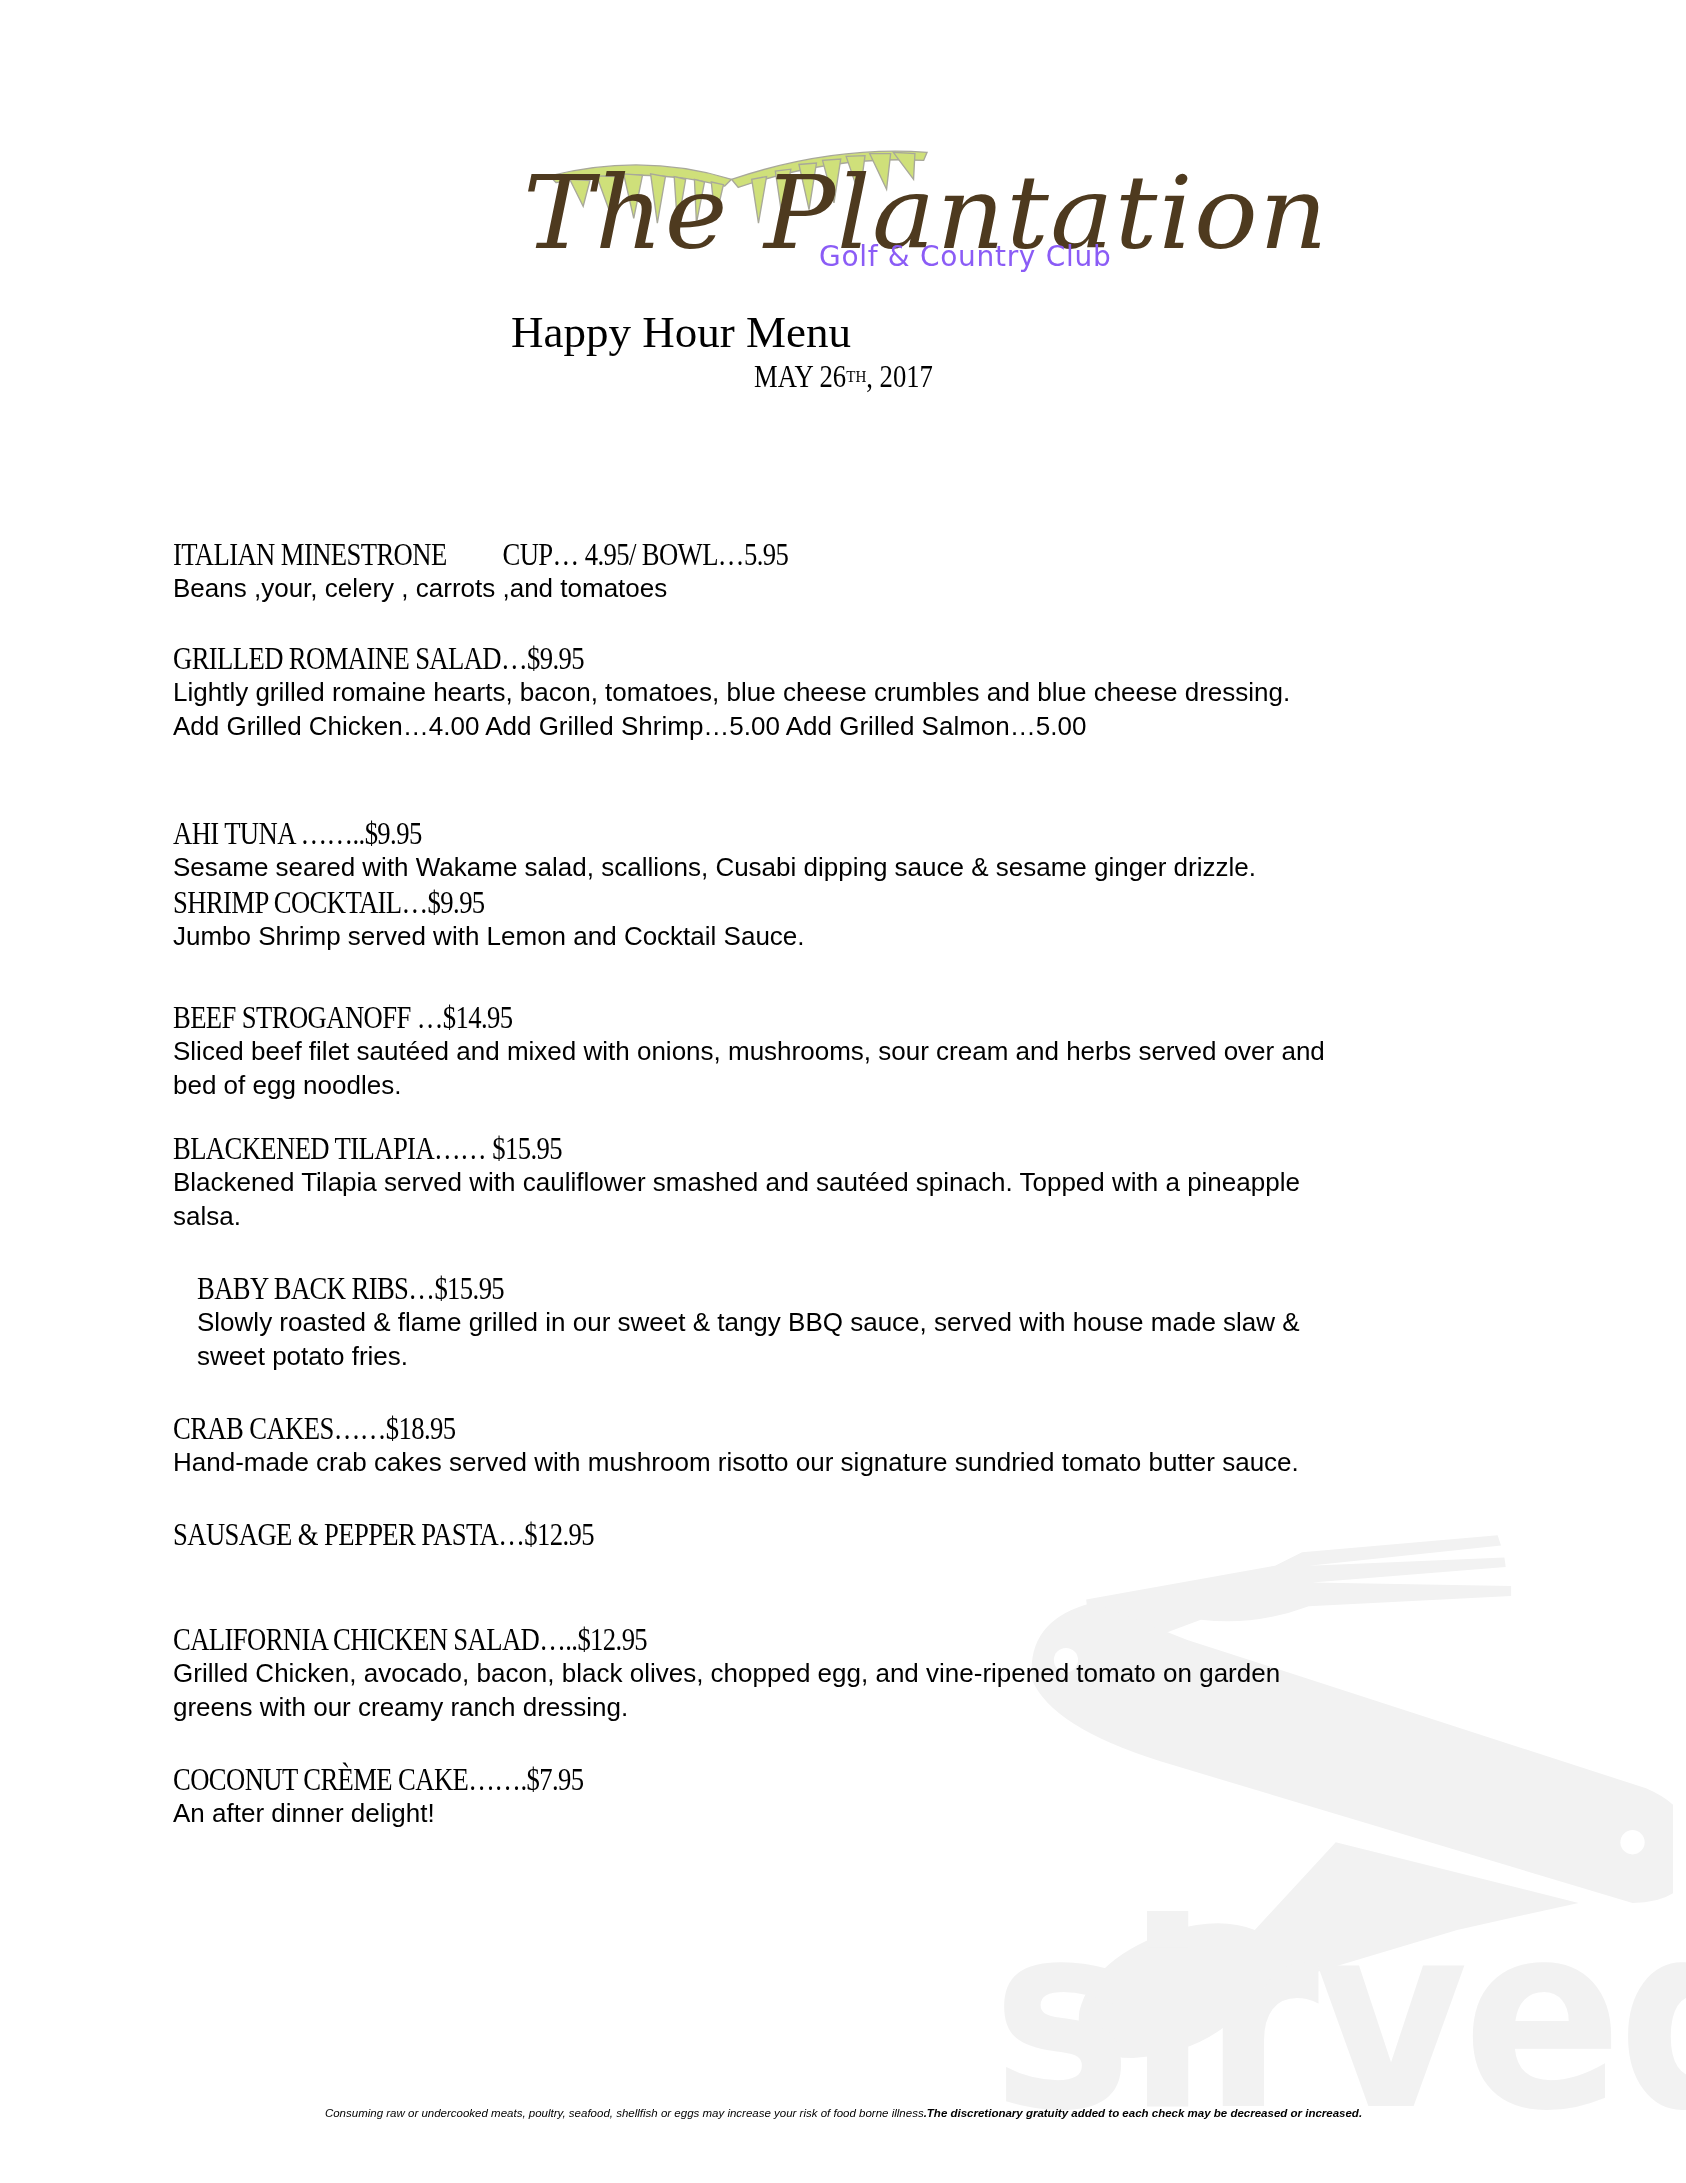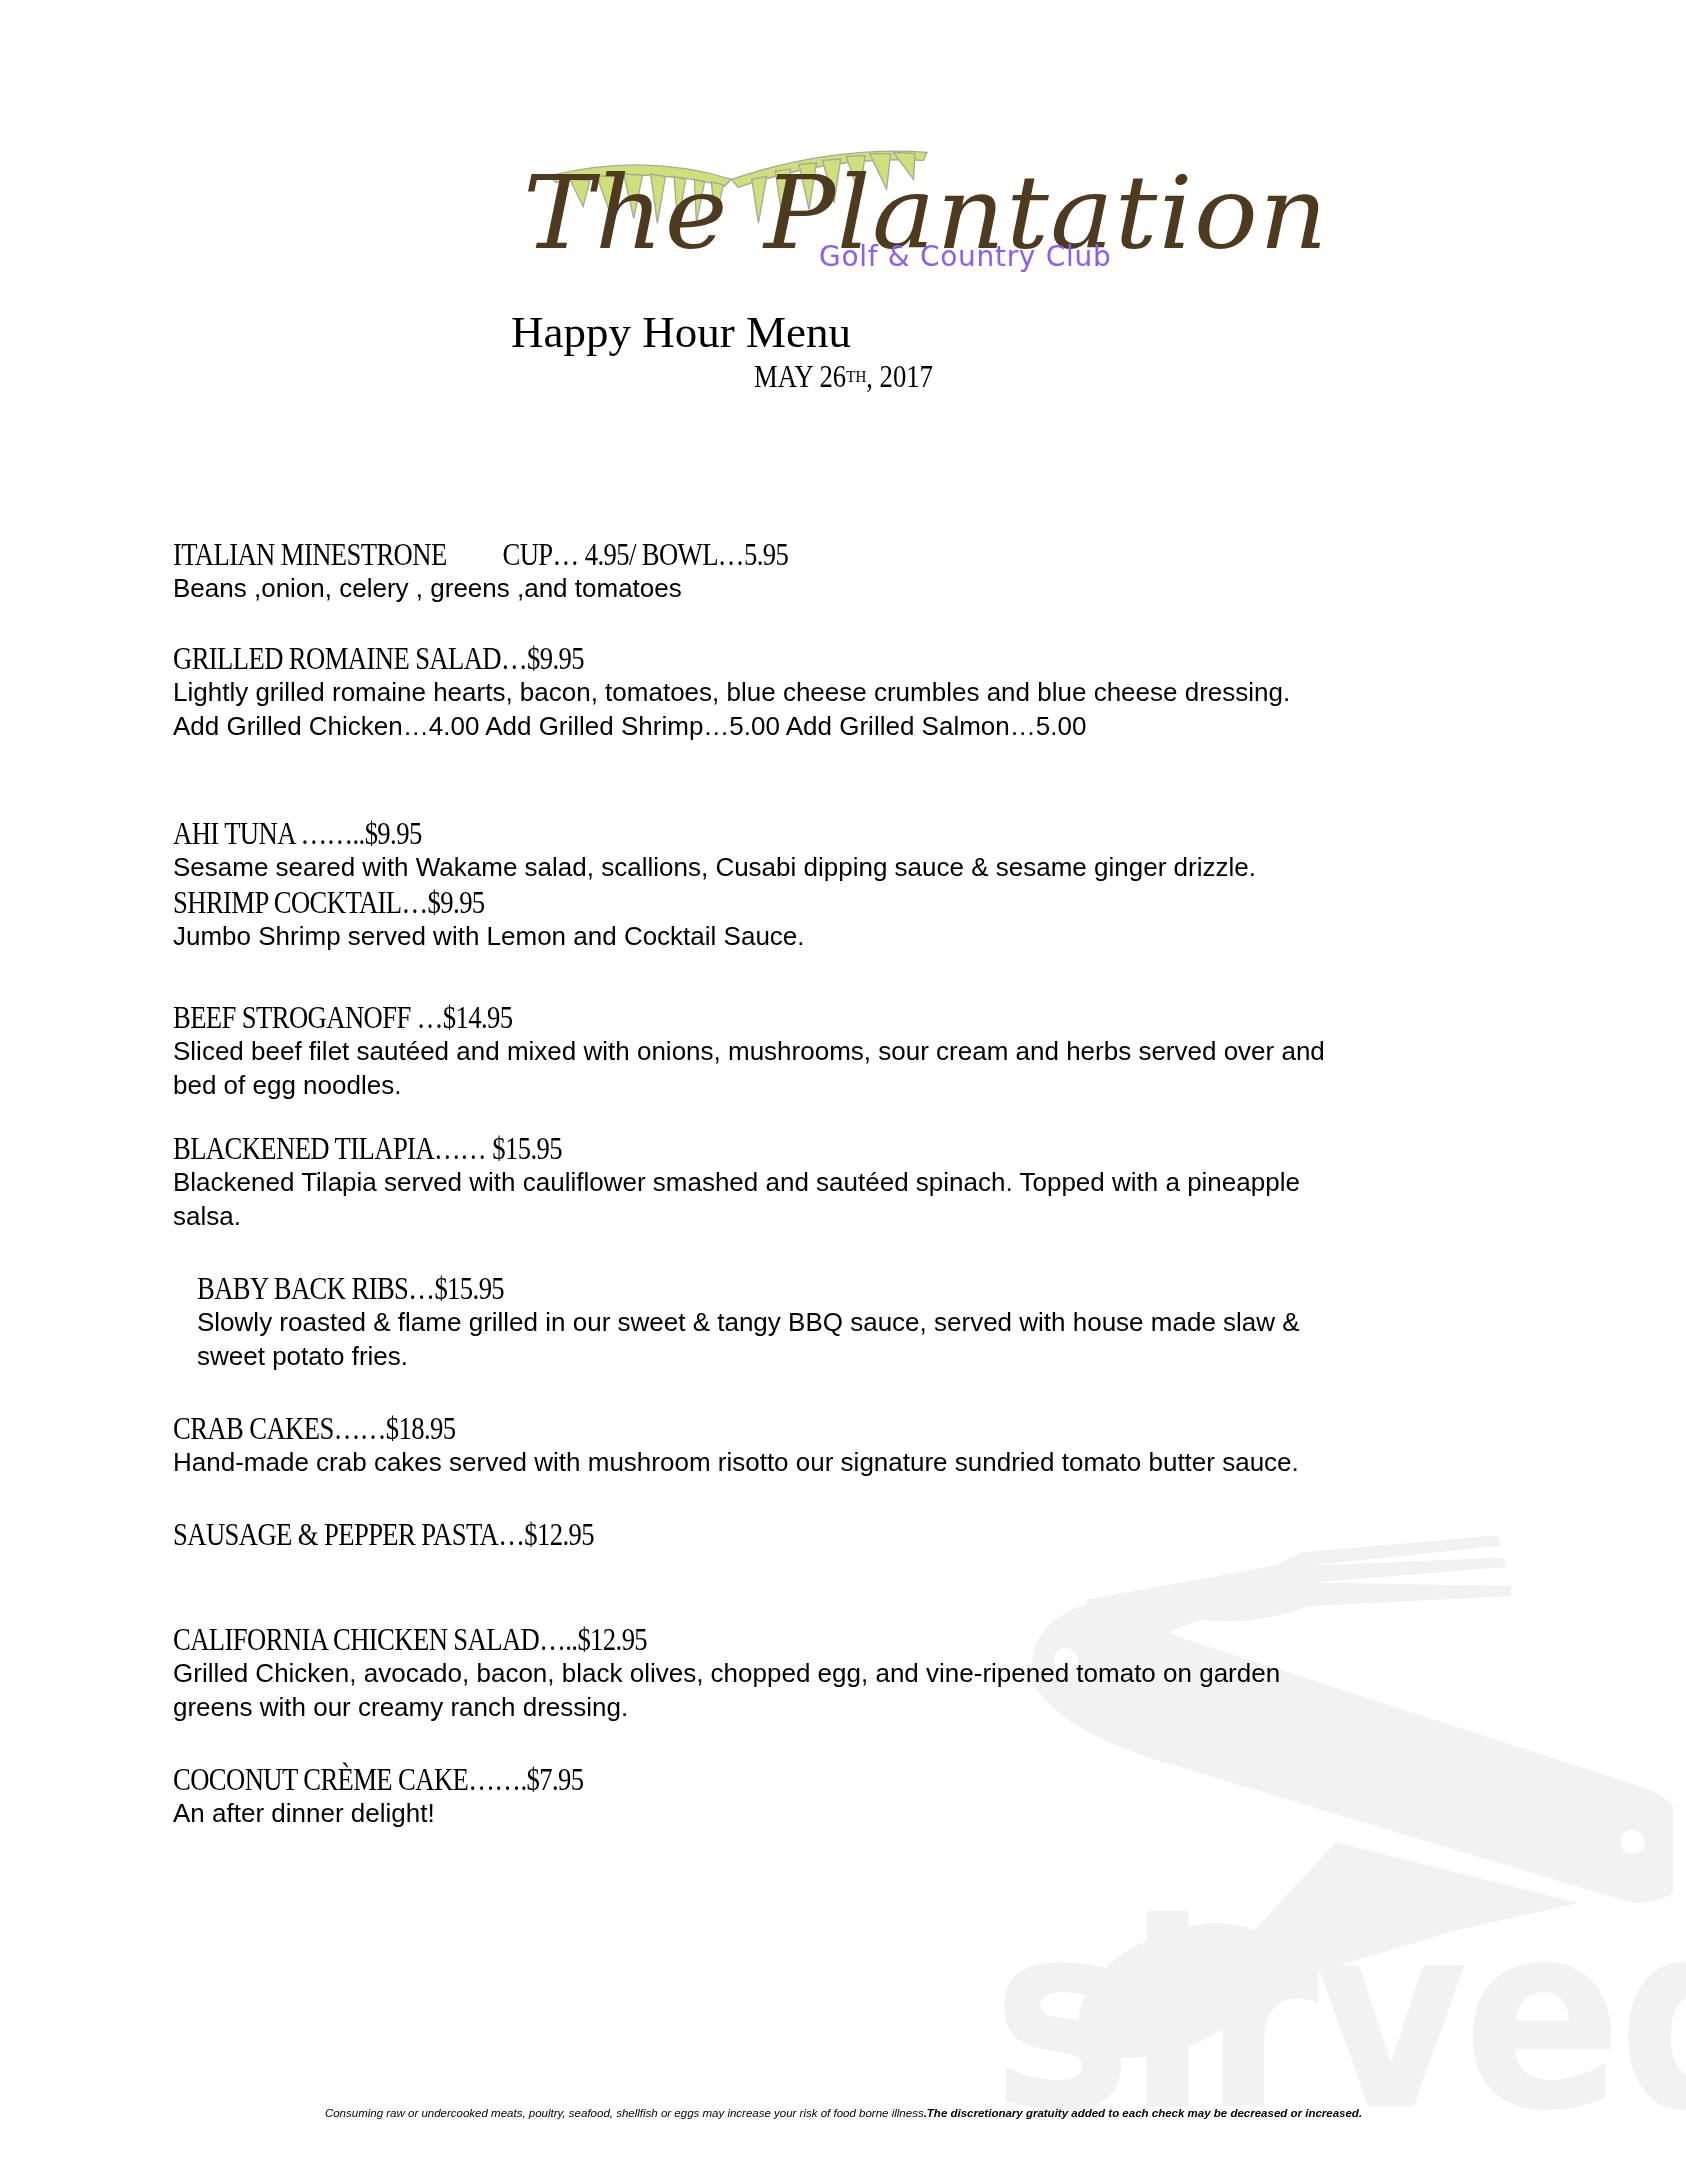--- a/index.html
+++ b/index.html
@@ -207,21 +207,21 @@
     <div class="logo-sub">Golf &amp; Country Club</div>
   </div>
 
   <div class="title">Happy Hour Menu</div>
   <div class="date"><span>MAY 26</span><sup>TH</sup><span>, 2017</span></div>
 
   <div class="menu">
 
     <div class="item" style="top:537px;">
       <div class="item-head"><span>Italian  Minestrone</span><span class="gap"></span><span class="price" style="text-transform:uppercase">CUP… 4.95/ BOWL…5.95</span></div>
-      <div class="item-desc">Beans ,onion, celery , greens ,and tomatoes</div>
+      <div class="item-desc">Beans ,your, celery , carrots ,and tomatoes</div>
     </div>
 
     <div class="item" style="top:641px;">
       <div class="item-head"><span>Grilled Romaine Salad…</span><span class="price">$9.95</span></div>
       <div class="item-desc">Lightly grilled romaine hearts, bacon, tomatoes, blue cheese crumbles and blue cheese dressing.
 Add Grilled Chicken…4.00 Add Grilled Shrimp…5.00 Add Grilled Salmon…5.00</div>
     </div>
 
     <div class="item" style="top:816px;">
       <div class="item-head"><span>Ahi Tuna …</span><span class="price">…..$9.95</span></div>

